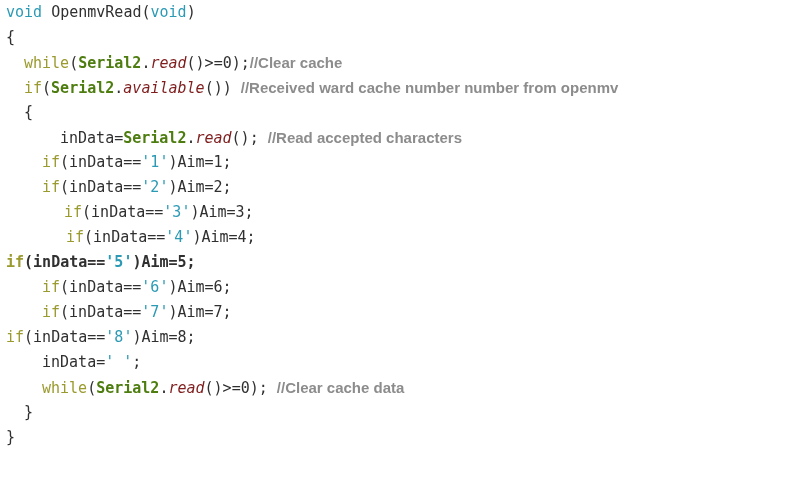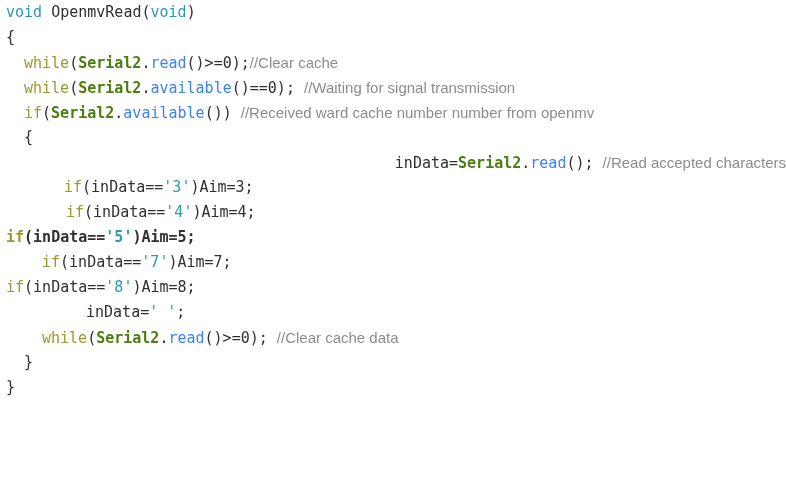--- a/index.html
+++ b/index.html
@@ -30,43 +30,46 @@
     font-family: "DejaVu Sans Mono", monospace;
     font-size: 15px;
     color: #303030;
     padding-left: 6px;
   }
 
   
   .tok-type      { color: #2b9ab5; }            
   .tok-keyword   { color: #9a9a2e; }            
   .tok-object    { color: #4d7c0f; font-weight: bold; }  
-  .tok-method    { color: #3b82f6; }            
+  .tok-method    { color: #7f1d1d; font-style: italic; }            
   .tok-char      { color: #2b9ab5; }            
   .tok-plain     { color: #303030; }
   .tok-punct     { color: #303030; }
   .tok-comment {
     color: #8c8c8c;
     font-family: "Liberation Sans", sans-serif;
     font-size: 15px;
+    font-weight: bold;
   }
 </style>
 </head>
 <body>
 
 <div id="code-block">
     <div class="code-line" style="padding-left: 6px;"><span class="tok-type">void</span><span class="tok-plain"> OpenmvRead</span><span class="tok-punct">(</span><span class="tok-type">void</span><span class="tok-punct">)</span></div>
     <div class="code-line" style="padding-left: 6px;"><span class="tok-punct">{</span></div>
     <div class="code-line" style="padding-left: 24px;"><span class="tok-keyword">while</span><span class="tok-punct">(</span><span class="tok-object">Serial2</span><span class="tok-punct">.</span><span class="tok-method">read</span><span class="tok-punct">()&gt;=0);</span><span class="tok-comment">//Clear cache</span></div>
-    <div class="code-line" style="padding-left: 24px;"><span class="tok-keyword">while</span><span class="tok-punct">(</span><span class="tok-object">Serial2</span><span class="tok-punct">.</span><span class="tok-method">available</span><span class="tok-punct">()==0); </span><span class="tok-comment">//Waiting for signal transmission</span></div>
     <div class="code-line" style="padding-left: 24px;"><span class="tok-keyword">if</span><span class="tok-punct">(</span><span class="tok-object">Serial2</span><span class="tok-punct">.</span><span class="tok-method">available</span><span class="tok-punct">()) </span><span class="tok-comment">//Received ward cache number number from openmv</span></div>
     <div class="code-line" style="padding-left: 24px;"><span class="tok-punct">{</span></div>
-    <div class="code-line" style="padding-left: 60px; text-align: right;"><span class="tok-plain">inData=</span><span class="tok-object">Serial2</span><span class="tok-punct">.</span><span class="tok-method">read</span><span class="tok-punct">(); </span><span class="tok-comment">//Read accepted characters</span></div>
+    <div class="code-line" style="padding-left: 60px;"><span class="tok-plain">inData=</span><span class="tok-object">Serial2</span><span class="tok-punct">.</span><span class="tok-method">read</span><span class="tok-punct">(); </span><span class="tok-comment">//Read accepted characters</span></div>
+    <div class="code-line" style="padding-left: 42px;"><span class="tok-keyword">if</span><span class="tok-punct">(inData==</span><span class="tok-char">'1'</span><span class="tok-punct">)</span><span class="tok-plain">Aim=1;</span></div>
+    <div class="code-line" style="padding-left: 42px;"><span class="tok-keyword">if</span><span class="tok-punct">(inData==</span><span class="tok-char">'2'</span><span class="tok-punct">)</span><span class="tok-plain">Aim=2;</span></div>
     <div class="code-line" style="padding-left: 64px;"><span class="tok-keyword">if</span><span class="tok-punct">(inData==</span><span class="tok-char">'3'</span><span class="tok-punct">)</span><span class="tok-plain">Aim=3;</span></div>
     <div class="code-line" style="padding-left: 42px; margin-left: 24px;"><span class="tok-keyword">if</span><span class="tok-punct">(inData==</span><span class="tok-char">'4'</span><span class="tok-punct">)</span><span class="tok-plain">Aim=4;</span></div>
     <div class="code-line" style=" font-weight: bold;"><span class="tok-keyword">if</span><span class="tok-punct">(inData==</span><span class="tok-char">'5'</span><span class="tok-punct">)</span><span class="tok-plain">Aim=5;</span></div>
+    <div class="code-line" style="padding-left: 42px;"><span class="tok-keyword">if</span><span class="tok-punct">(inData==</span><span class="tok-char">'6'</span><span class="tok-punct">)</span><span class="tok-plain">Aim=6;</span></div>
     <div class="code-line" style="padding-left: 42px;"><span class="tok-keyword">if</span><span class="tok-punct">(inData==</span><span class="tok-char">'7'</span><span class="tok-punct">)</span><span class="tok-plain">Aim=7;</span></div>
     <div class="code-line" style=""><span class="tok-keyword">if</span><span class="tok-punct">(inData==</span><span class="tok-char">'8'</span><span class="tok-punct">)</span><span class="tok-plain">Aim=8;</span></div>
-    <div class="code-line" style="padding-left: 42px; margin-left: 44px;"><span class="tok-plain">inData=</span><span class="tok-char">' '</span><span class="tok-punct">;</span></div>
+    <div class="code-line" style="padding-left: 42px;"><span class="tok-plain">inData=</span><span class="tok-char">' '</span><span class="tok-punct">;</span></div>
     <div class="code-line" style="padding-left: 42px;"><span class="tok-keyword">while</span><span class="tok-punct">(</span><span class="tok-object">Serial2</span><span class="tok-punct">.</span><span class="tok-method">read</span><span class="tok-punct">()&gt;=0); </span><span class="tok-comment">//Clear cache data</span></div>
     <div class="code-line" style="padding-left: 24px;"><span class="tok-punct">}</span></div>
     <div class="code-line" style="padding-left: 6px;"><span class="tok-punct">}</span></div>
   </div>
 
 </body></html>

